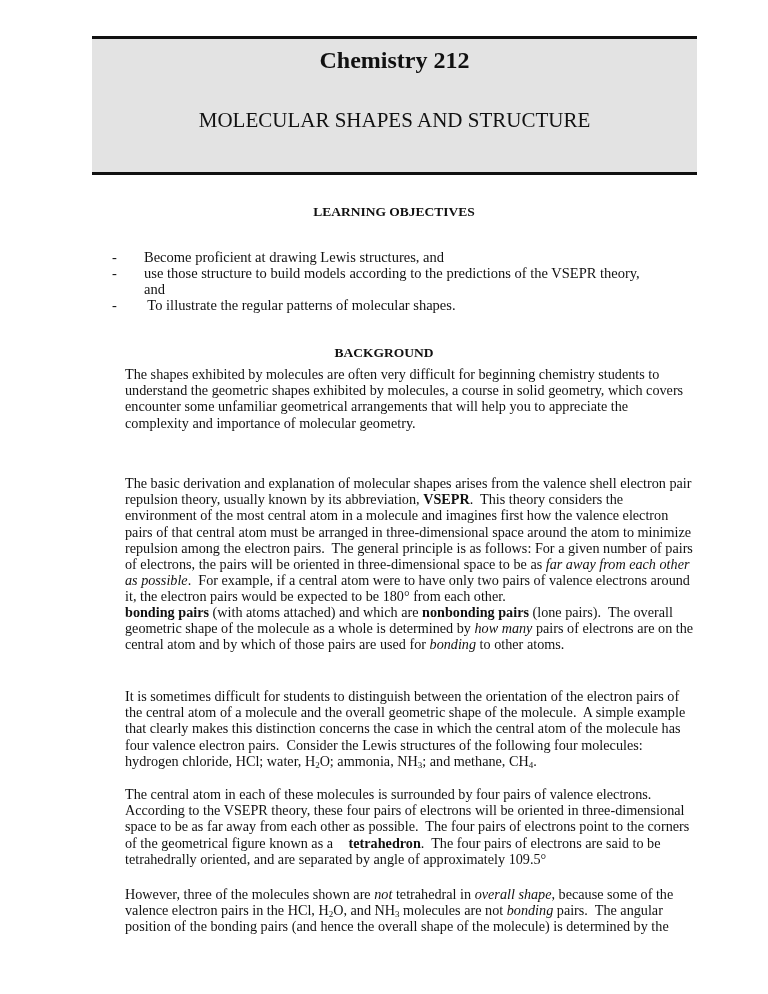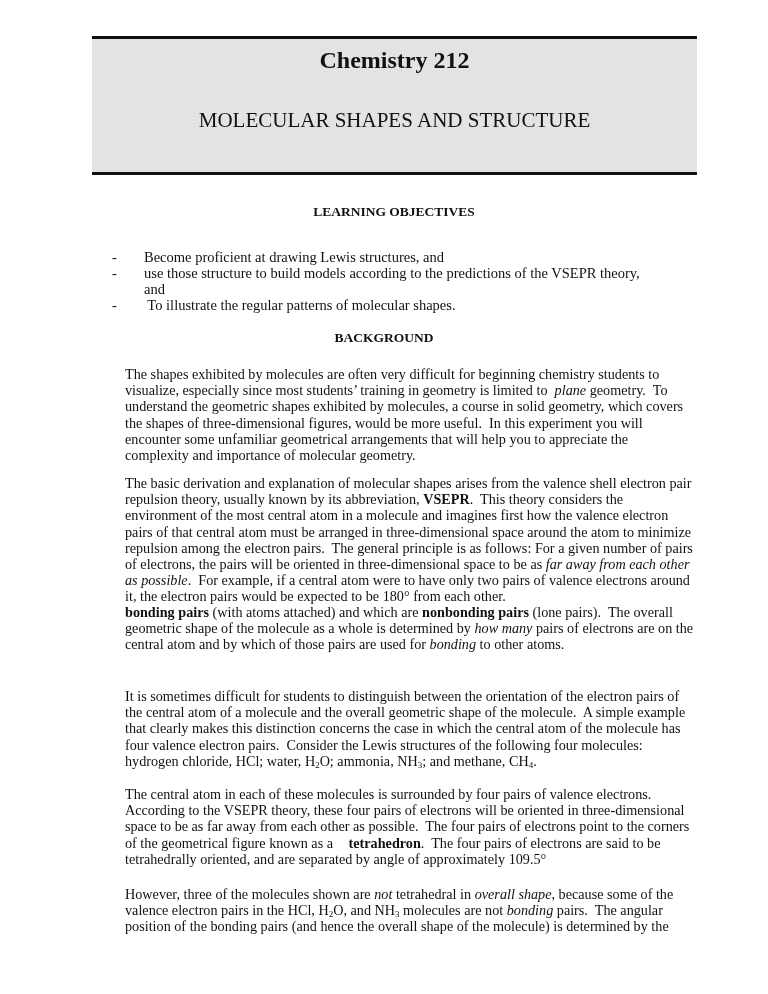--- a/index.html
+++ b/index.html
@@ -107,28 +107,26 @@
       <span class="dash">-</span>
       <span class="line" style="white-space: pre;">use those structure to build models according to the predictions of the VSEPR theory,</span>
       <span class="line" style="white-space: pre;">and</span>
     </li>
     <li>
       <span class="dash">-</span>
       <span class="line" style="white-space: pre;"> To illustrate the regular patterns of molecular shapes.</span>
     </li>
   </ul>
 
-<div class="section-heading" style="top:330px;">BACKGROUND</div>
+<div class="section-heading" style="top:345px;">BACKGROUND</div>
 
 <div id="paras">
     <div class="para" style="top: 366px;">
       <span class="line"><span style="white-space: pre;">The shapes exhibited by molecules are often very difficult for beginning chemistry students to</span></span>
-      <span class="line"><span style="white-space: pre;">visualize, especially since most students’ training in geometry is limited to  </span><i style="white-space: pre;">plane</i><span style="white-space: pre;"> geometry.  To</span></span>
       <span class="line"><span style="white-space: pre;">understand the geometric shapes exhibited by molecules, a course in solid geometry, which covers</span></span>
-      <span class="line"><span style="white-space: pre;">the shapes of three-dimensional figures, would be more useful.  In this experiment you will</span></span>
       <span class="line"><span style="white-space: pre;">encounter some unfamiliar geometrical arrangements that will help you to appreciate the</span></span>
       <span class="line"><span style="white-space: pre;">complexity and importance of molecular geometry.</span></span>
     </div>
     <div class="para" style="top: 475px;">
       <span class="line"><span style="white-space: pre;">The basic derivation and explanation of molecular shapes arises from the valence shell electron pair</span></span>
       <span class="line"><span style="white-space: pre;">repulsion theory, usually known by its abbreviation, </span><b style="white-space: pre;">VSEPR</b><span style="white-space: pre;">.  This theory considers the</span></span>
       <span class="line"><span style="white-space: pre;">environment of the most central atom in a molecule and imagines first how the valence electron</span></span>
       <span class="line"><span style="white-space: pre;">pairs of that central atom must be arranged in three-dimensional space around the atom to minimize</span></span>
       <span class="line"><span style="white-space: pre;">repulsion among the electron pairs.  The general principle is as follows: For a given number of pairs</span></span>
       <span class="line"><span style="white-space: pre;">of electrons, the pairs will be oriented in three-dimensional space to be as </span><i style="white-space: pre;">far away from each other</i></span>

